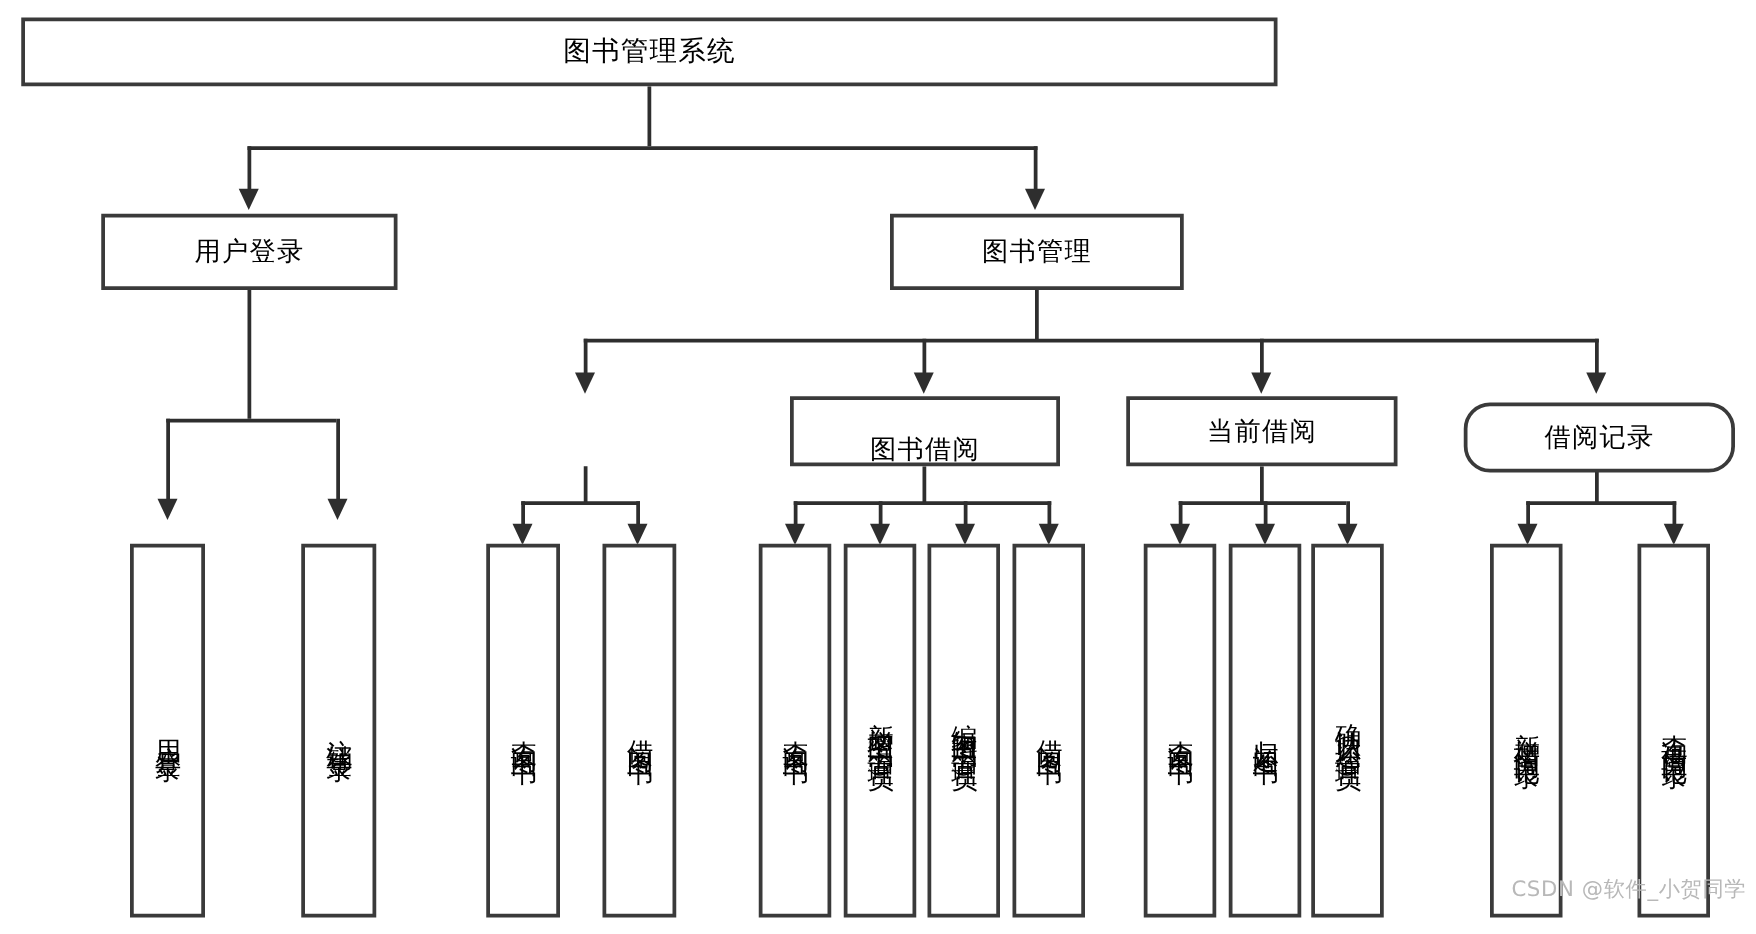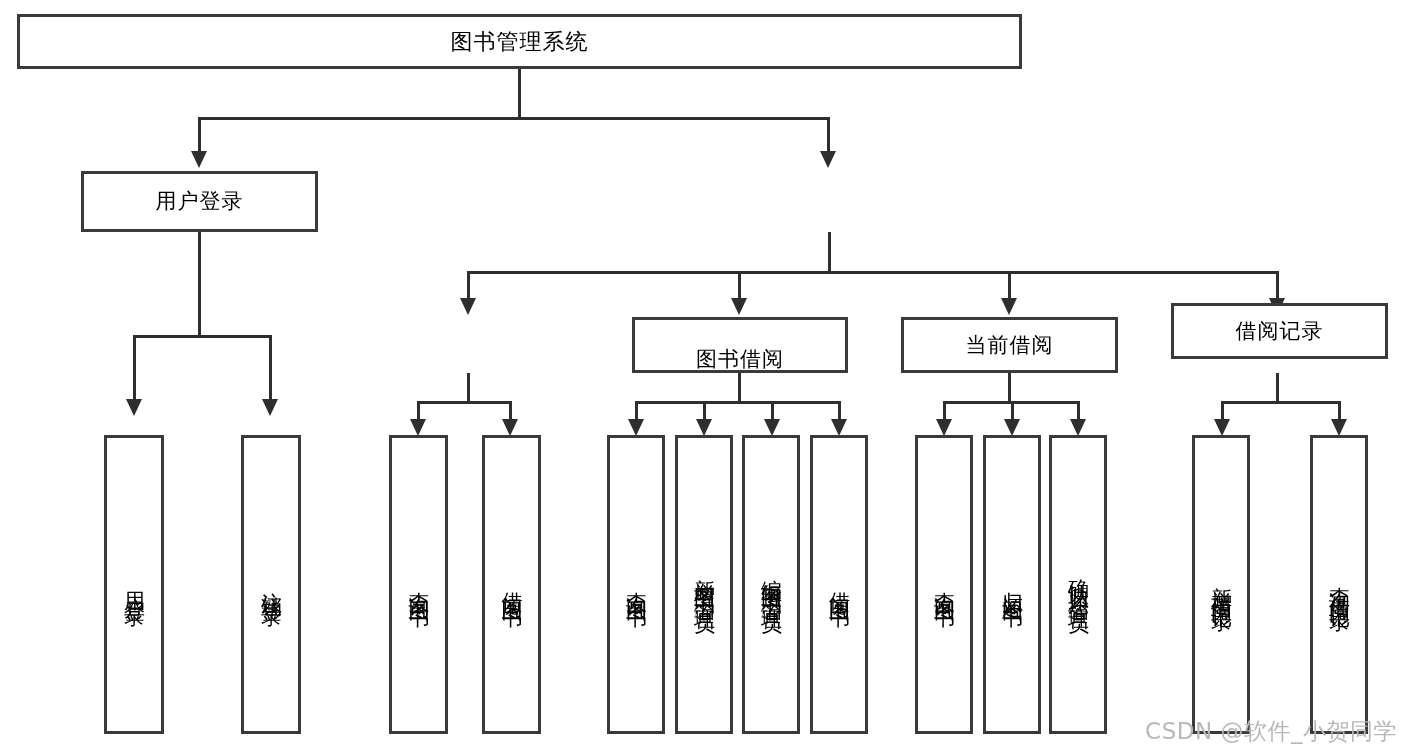--- a/index.html
+++ b/index.html
@@ -57,22 +57,22 @@
     width:0;height:0;
     border-left:8px solid transparent;
     border-right:8px solid transparent;
     border-top:17px solid #2e2e2e;
     z-index:2;
   }
 
   
   #watermark{
     position:absolute;
-    right:8px;bottom:0;
-    font-size:23px;
+    right:8px;bottom:24px;
+    font-size:17px;
     color:#b8b8b8;
     letter-spacing:.5px;
     z-index:9;
     white-space:nowrap;
     pointer-events:none;
   }
 </style>
 </head>
 <body>
 
@@ -89,20 +89,23 @@
   <div class="ln v" style="left:198px;top:117px;width:3px;height:36px;"></div>
   <div class="arw" style="left:191px;top:151px;"></div>
 
   <div class="ln v" style="left:827px;top:117px;width:3px;height:36px;"></div>
   <div class="arw" style="left:820px;top:151px;"></div>
 
   <div class="node h" style="left:81px;top:171px;width:237px;height:61px;">
     <span>用户登录</span>
   </div>
 
+  <div class="node h" style="left:712px;top:171px;width:235px;height:61px;">
+    <span>图书管理</span>
+  </div>
 
   <div class="ln v" style="left:198px;top:232px;width:3px;height:103px;"></div>
   <div class="ln h" style="left:133px;top:335px;width:136px;height:3px;"></div>
   <div class="ln v" style="left:133px;top:335px;width:3px;height:66px;"></div>
   <div class="arw" style="left:126px;top:399px;"></div>
   <div class="ln v" style="left:269px;top:335px;width:3px;height:66px;"></div>
   <div class="arw" style="left:262px;top:399px;"></div>
 
   <div class="ln v" style="left:828px;top:232px;width:3px;height:41px;"></div>
   <div class="ln h" style="left:467px;top:271px;width:812px;height:3px;"></div>
@@ -118,21 +121,21 @@
 
   <div class="ln v" style="left:1276px;top:271px;width:3px;height:30px;"></div>
   <div class="arw" style="left:1269px;top:298px;"></div>
 
   <div class="node h" style="left:632px;top:317px;width:216px;height:56px;align-items:flex-end;">
     <span>图书借阅</span>
   </div>
   <div class="node h" style="left:901px;top:317px;width:217px;height:56px;">
     <span>当前借阅</span>
   </div>
-  <div class="node h" style="left:1171px;top:303px;width:217px;height:56px;">
+  <div class="node h" style="left:1171px;top:322px;width:217px;height:56px;border-radius:21px;">
     <span>借阅记录</span>
   </div>
 
   <div class="ln v" style="left:467px;top:373px;width:3px;height:30px;"></div>
   <div class="ln h" style="left:417px;top:401px;width:95px;height:3px;"></div>
   <div class="ln v" style="left:417px;top:401px;width:3px;height:22px;"></div>
   <div class="arw" style="left:410px;top:419px;"></div>
   <div class="ln v" style="left:509px;top:401px;width:3px;height:22px;"></div>
   <div class="arw" style="left:502px;top:419px;"></div>
 

